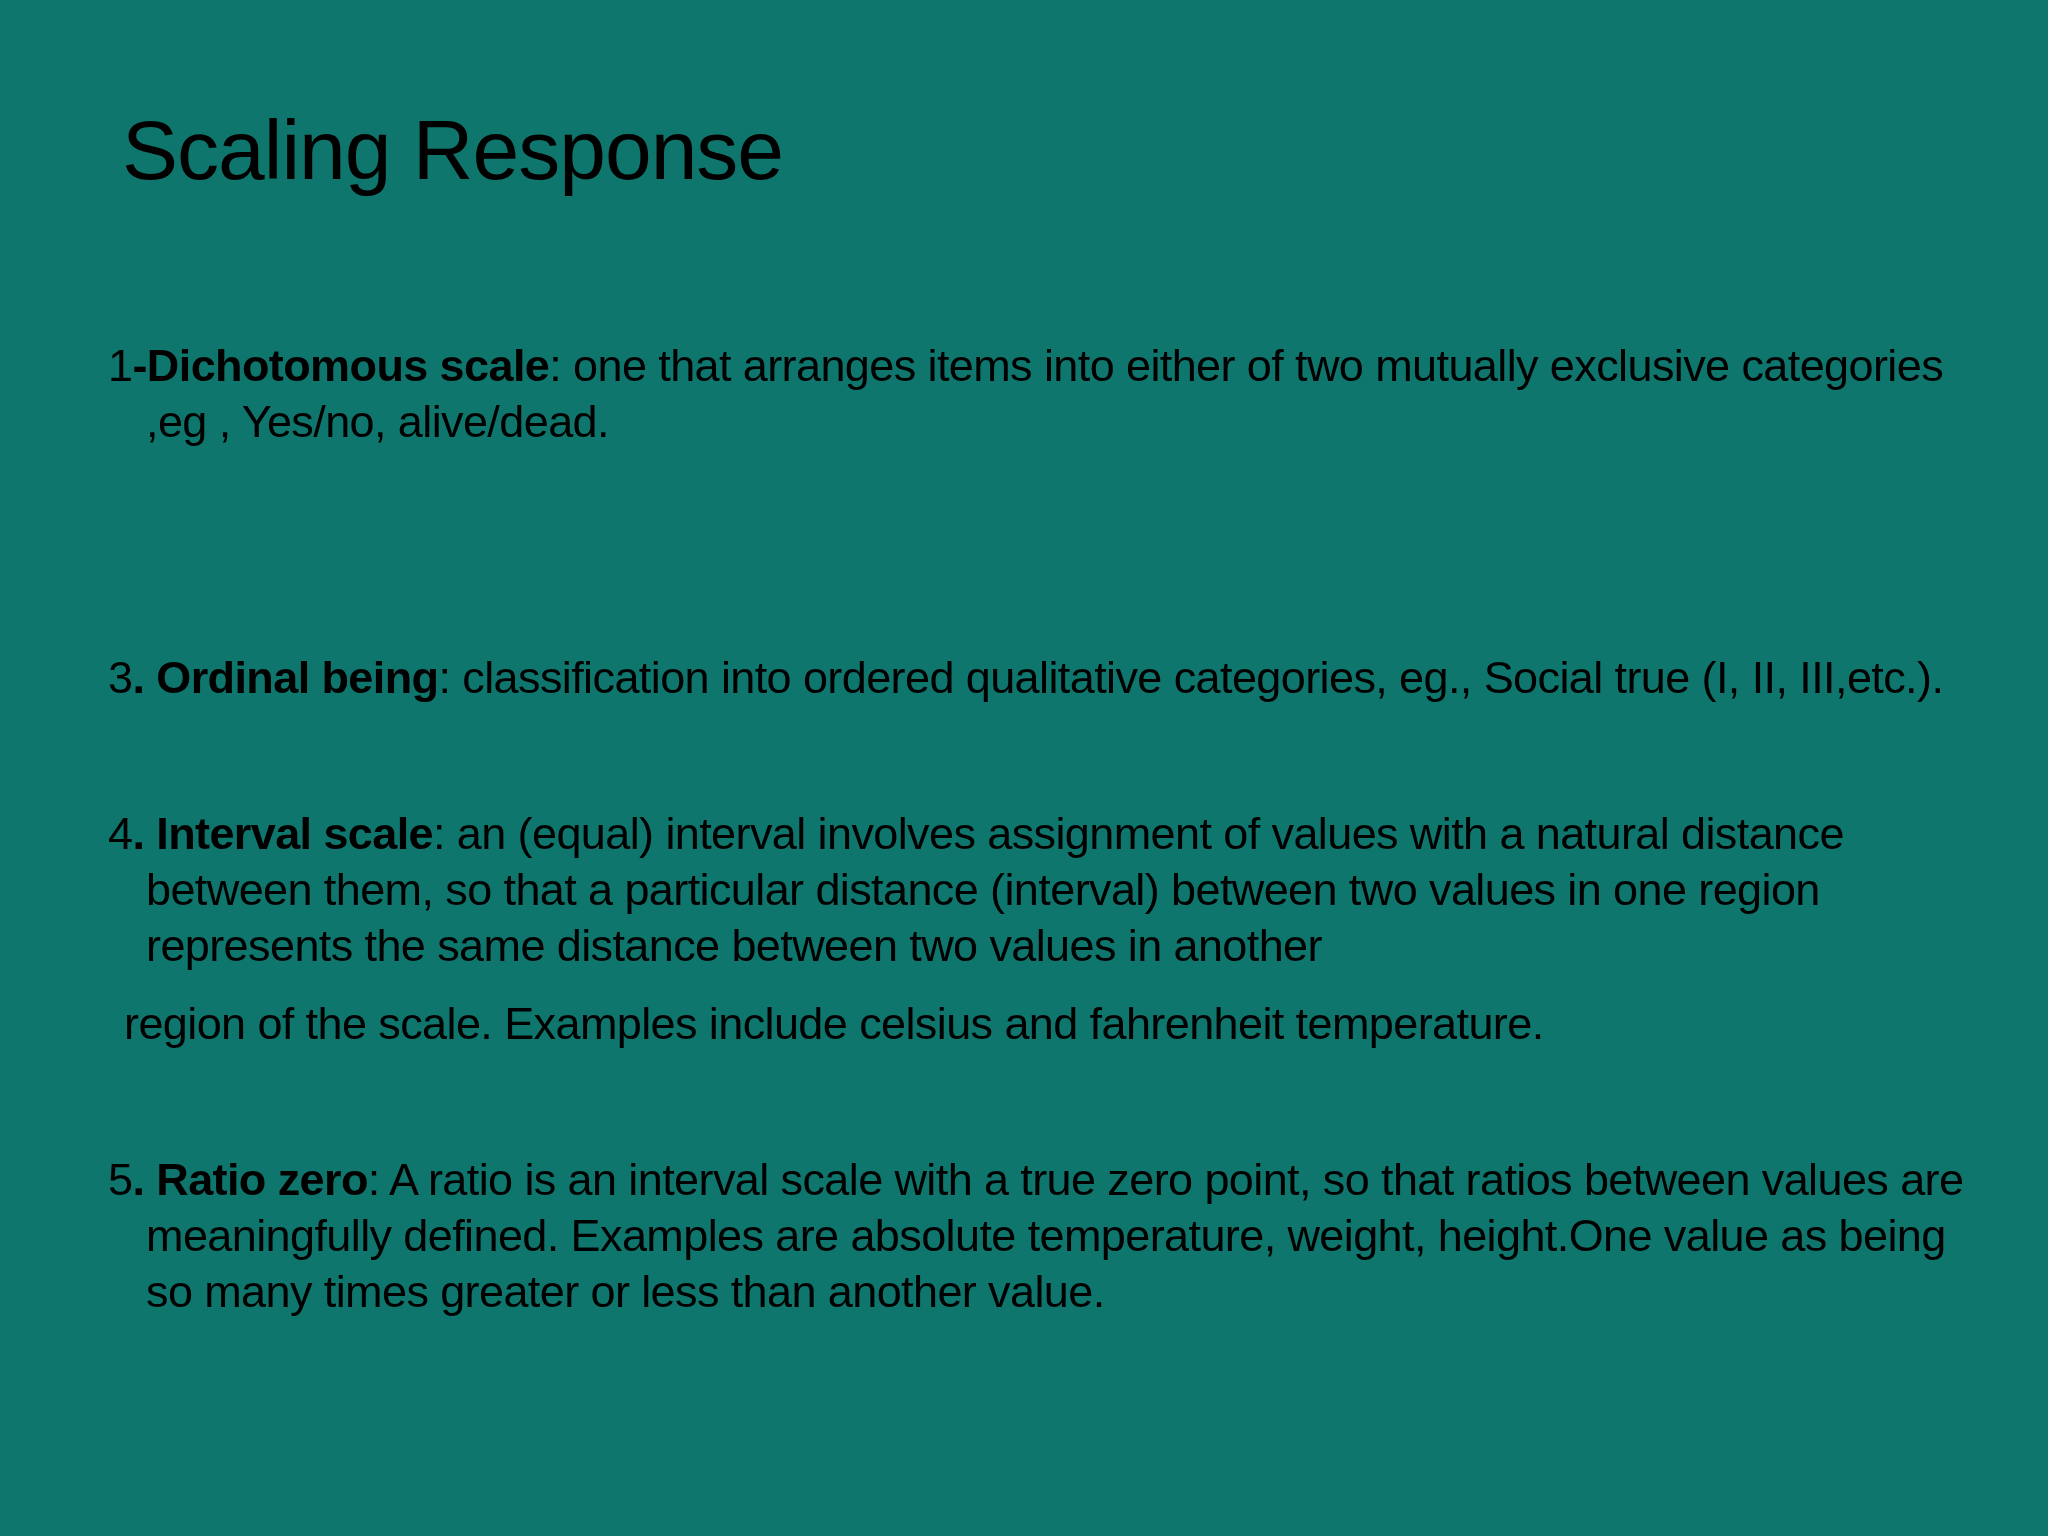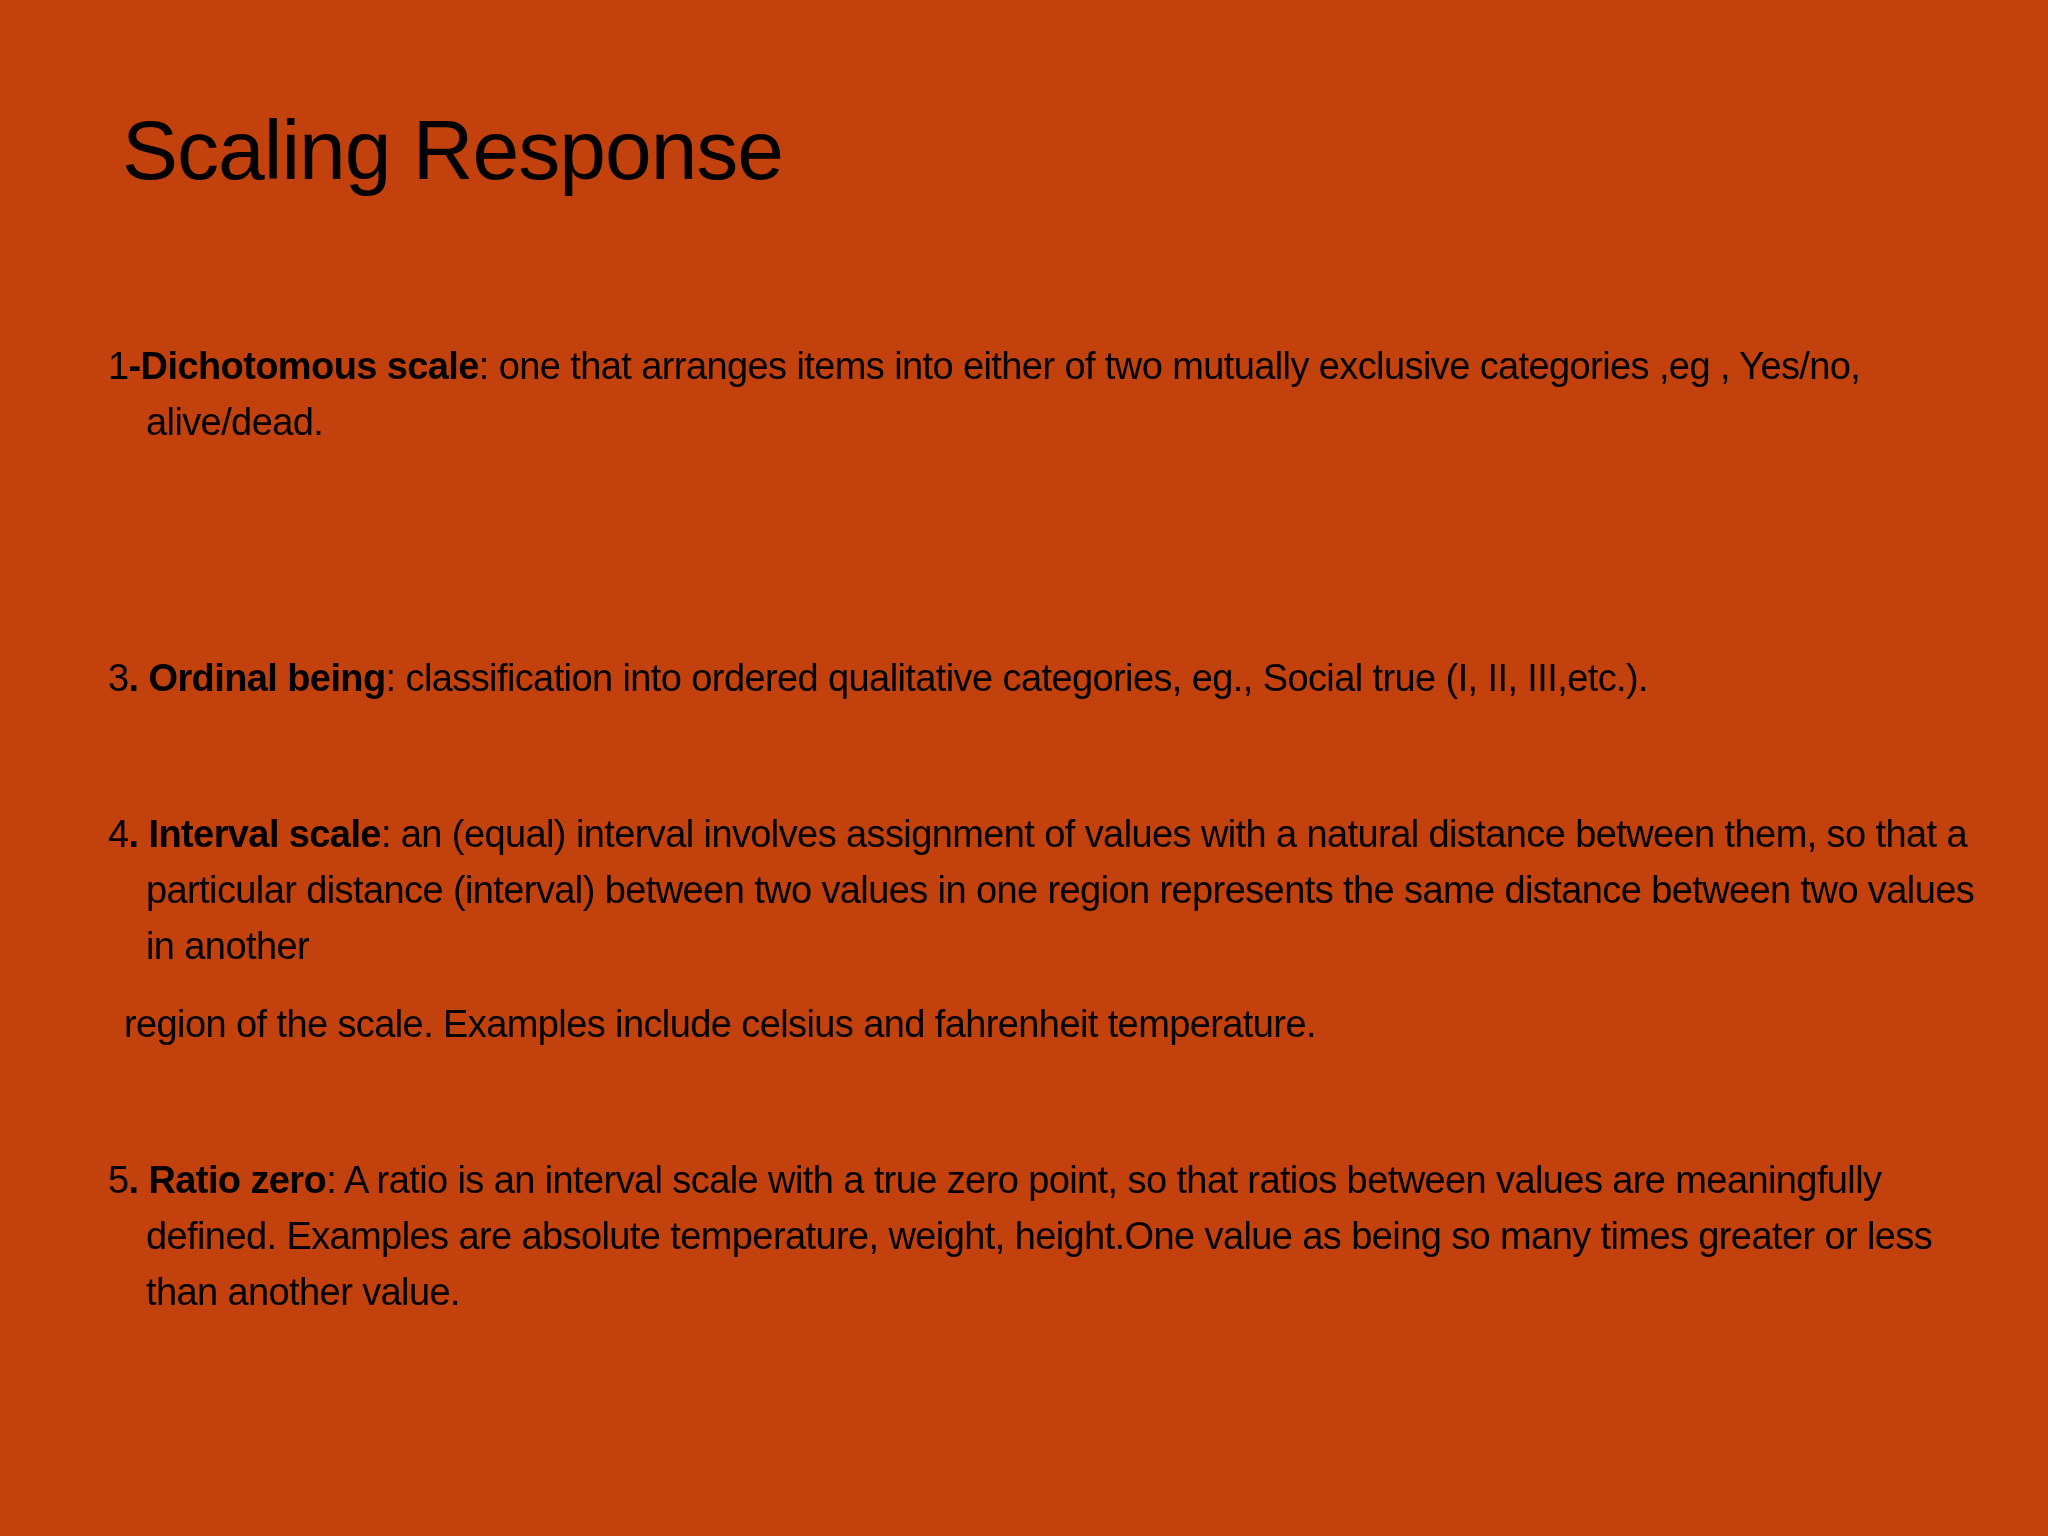--- a/index.html
+++ b/index.html
@@ -13,38 +13,38 @@
       position: relative;
       overflow: hidden;
       font-family: "Liberation Sans", sans-serif;
       color: #000000;
     }
     .slide {
       position: absolute;
       left: 0; top: 0;
       width: 2048px;
       height: 1536px;
-      background: #c2410c;
+      background: #0f766e;
     }
     .title {
       position: absolute;
       left: 122px;
       top: 100px;
       font-size: 84px;
       line-height: 100px;
       font-weight: normal;
       letter-spacing: -1px;
       white-space: nowrap;
     }
     .body {
       position: absolute;
       left: 108px;
       top: 338px;
       width: 1880px;
-      font-size: 38px;
+      font-size: 45px;
       line-height: 56px;
       letter-spacing: -0.6px;
     }
     .item {
       padding-left: 38px;
       text-indent: -38px;
       margin: 0;
     }
     .item b { font-weight: bold; }
     .gap { height: 100px; }

